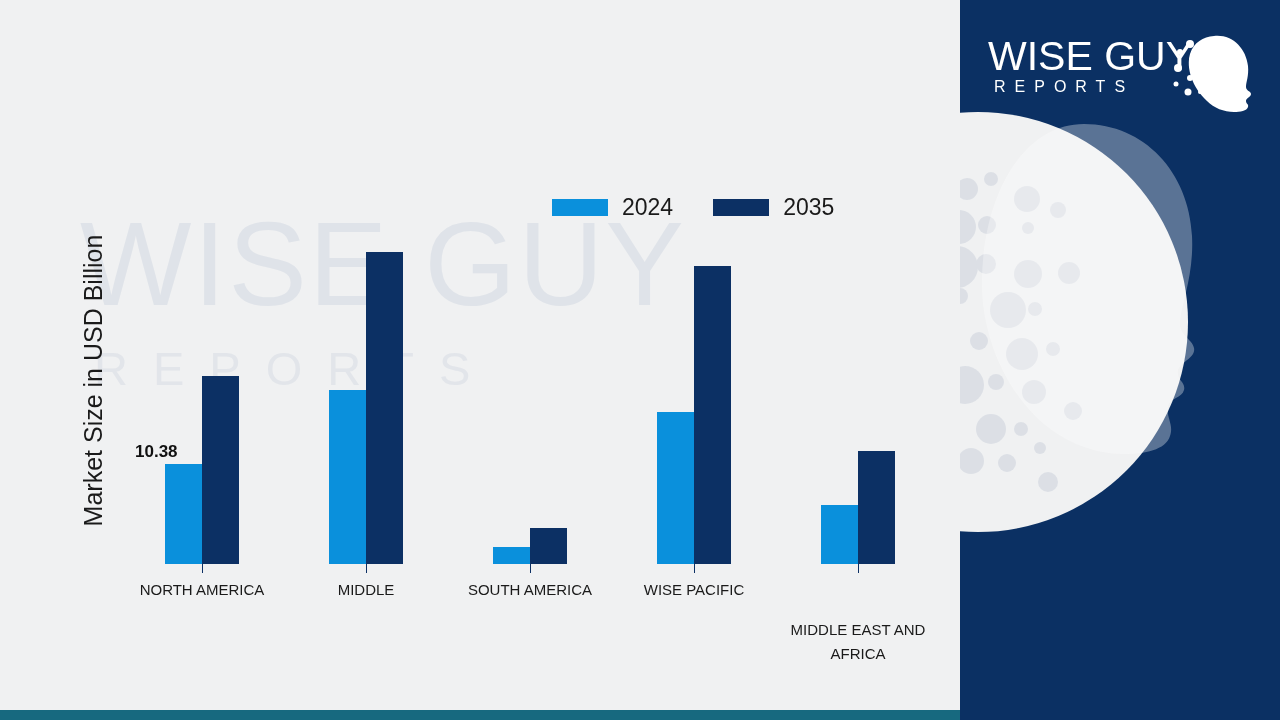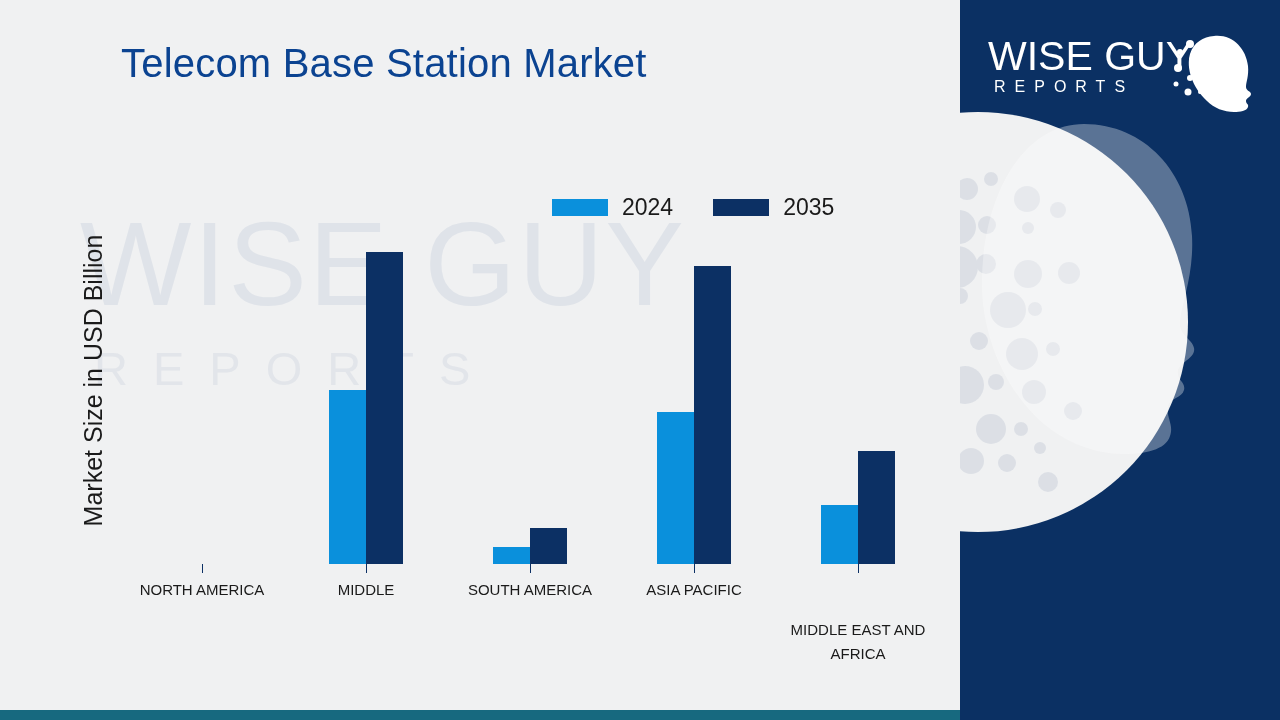--- a/index.html
+++ b/index.html
@@ -252,36 +252,42 @@
 
 <div id="page">
 
   <div id="chart-area">
 
     <div id="watermark">
       <div class="wm-main">WISE GUY</div>
       <div class="wm-sub">REPORTS</div>
     </div>
 
-    <div id="page-title">Telecom Base Station Market</div>
 
     <div id="y-axis-label">Market Size in USD Billion</div>
 
     <div id="legend">
       <div class="legend-entry">
         <span class="legend-swatch bar-2024"></span>
         <span class="legend-text">2024</span>
       </div>
       <div class="legend-entry">
         <span class="legend-swatch bar-2032"></span>
         <span class="legend-text">2035</span>
       </div>
     </div>
 
     <div id="plot">
+        <div class="group" style="left: 0px; width: 164px;">
+          <div class="bar-label" style="left: 15px; bottom: 101.959px;">10.38</div>
+          <div class="bars">
+            <div class="bar bar-2024" title="NORTH AMERICA 2024: 10.38" style="height: 99.9594px; background: rgb(10, 144, 220);"></div>
+            <div class="bar bar-2032" title="NORTH AMERICA 2032: 19.52" style="height: 187.978px; background: rgb(12, 48, 100);"></div>
+          </div>
+        </div>
         <div class="group" style="left: 164px; width: 164px;">
           <div class="bars">
             <div class="bar bar-2024" title="EUROPE 2024: 18.08" style="height: 174.11px; background: rgb(10, 144, 220);"></div>
             <div class="bar bar-2032" title="EUROPE 2032: 32.4" style="height: 312.012px; background: rgb(12, 48, 100);"></div>
           </div>
         </div>
         <div class="group" style="left: 328px; width: 164px;">
           <div class="bars">
             <div class="bar bar-2024" title="SOUTH AMERICA 2024: 1.77" style="height: 17.0451px; background: rgb(10, 144, 220);"></div>
             <div class="bar bar-2032" title="SOUTH AMERICA 2032: 3.74" style="height: 36.0162px; background: rgb(12, 48, 100);"></div>
@@ -302,21 +308,21 @@
       </div>
 
     <div id="x-axis">
         <div class="tick" style="left: 82px;"></div>
         <div class="cat-label" style="left: 7px;">NORTH AMERICA</div>
         <div class="tick" style="left: 246px;"></div>
         <div class="cat-label" style="left: 171px;">MIDDLE</div>
         <div class="tick" style="left: 410px;"></div>
         <div class="cat-label" style="left: 335px;">SOUTH AMERICA</div>
         <div class="tick" style="left: 574px;"></div>
-        <div class="cat-label" style="left: 499px;">ASIA PACIFIC</div>
+        <div class="cat-label" style="left: 499px;">WISE PACIFIC</div>
         <div class="tick" style="left: 738px;"></div>
         <div class="cat-label" style="left: 663px; margin-top: 40px;">MIDDLE EAST AND AFRICA</div>
       </div>
 
     <div id="teal-strip"></div>
   </div>
 
   <div id="right-panel">
     <div id="bulge-circle"></div>
     <div id="bulge-dots">

